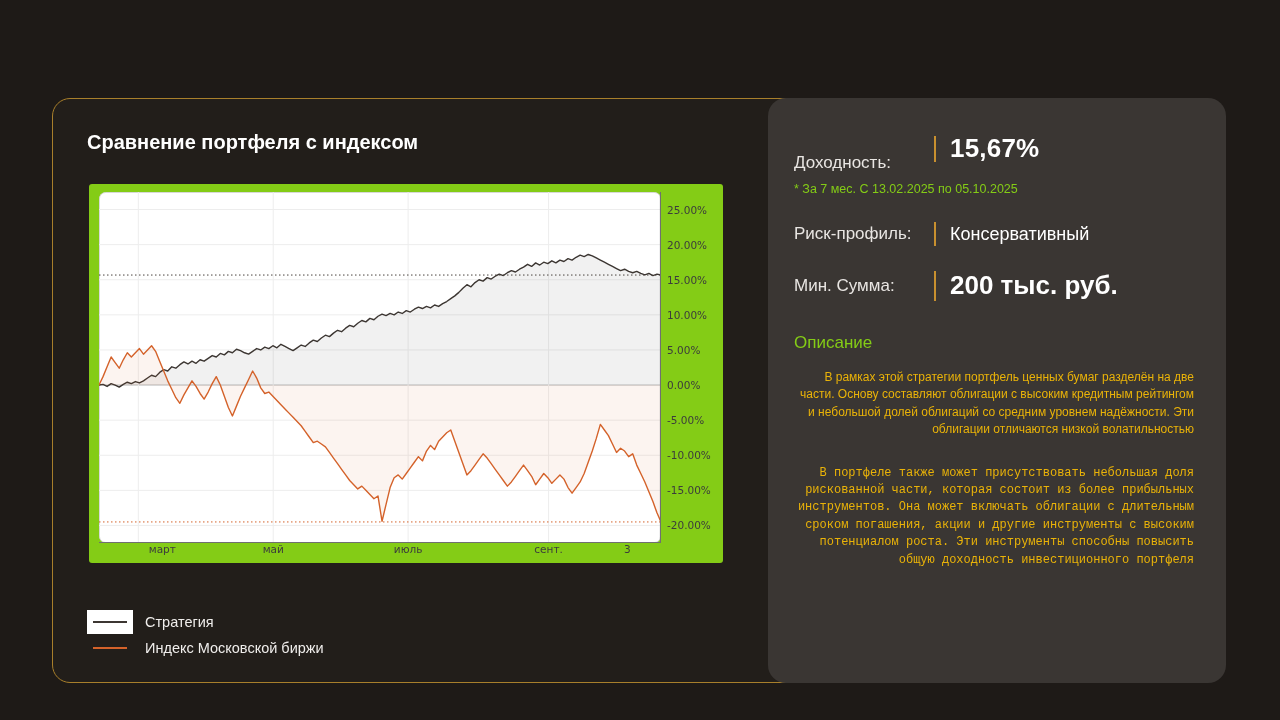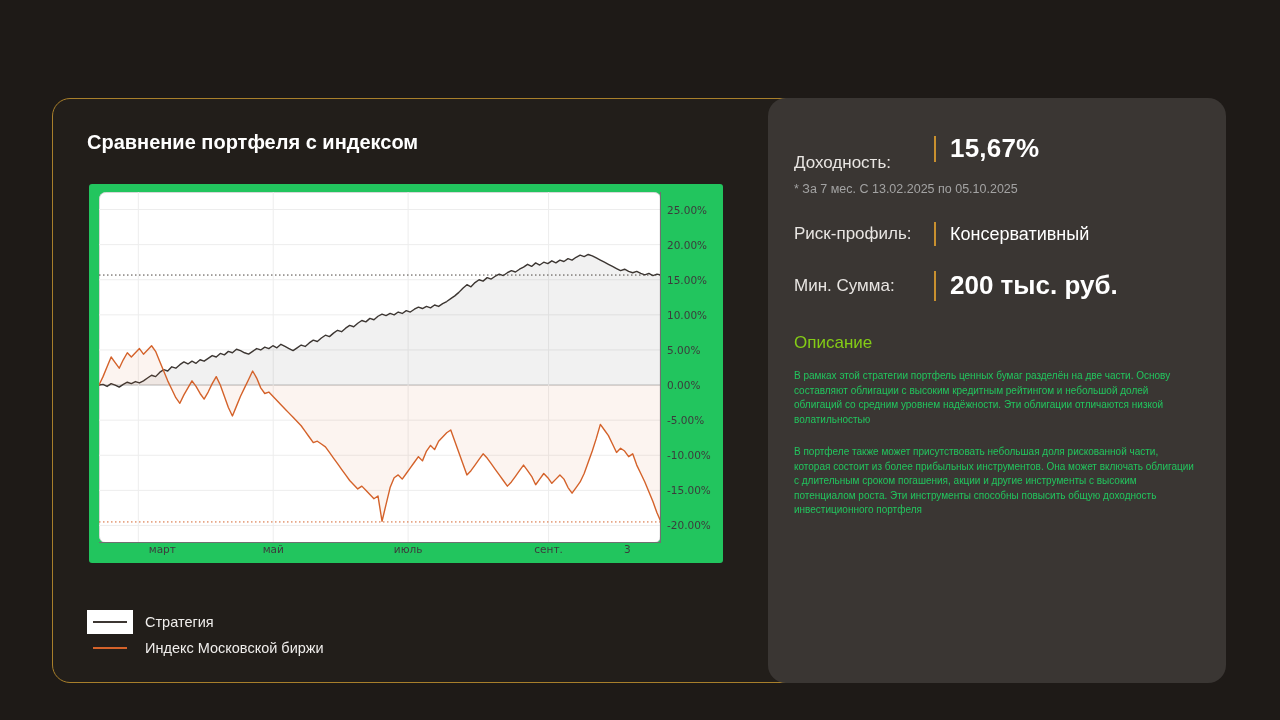--- a/index.html
+++ b/index.html
@@ -29,21 +29,21 @@
   }
   .chart-card-title {
     position:absolute; left:34px; top:32px;
     font-size:20px; font-weight:bold; color:#ffffff;
   }
 
   
   .chart-panel {
     position:absolute; left:36px; top:85px;
     width:634px; height:379px;
-    background:#22c55e;
+    background:#84cc16;
     border-radius:3px;
   }
   .plot-wrap { position:absolute; left:10px; top:8px; width:562px; height:351px; }
   .plot-svg { display:block; width:562px; height:351px; }
 
   .y-labels {
     position:absolute; left:570px; top:8px;
     width:60px; height:351px;
   }
   .y-lab {
@@ -88,38 +88,38 @@
   }
   .metric-row { display:flex; align-items:center; }
   .metric-label { font-size:17px; color:#e9e6e3; }
   .metric-bar { width:2px; background:#c8902f; margin:0 14px; }
   .metric-value { color:#ffffff; }
 
   .m1 .metric-label { width:126px;margin-top:29px; }
   .m1 .metric-bar { height:26px; }
   .m1 .metric-value { font-size:26px; font-weight:bold; letter-spacing:0.2px; }
 
-  .metric-note { font-size:12.5px; color:#a3a3a3; margin-top:9px; }
+  .metric-note { font-size:12.5px; color:#84cc16; margin-top:9px; }
 
   .m2 { margin-top:26px; }
   .m2 .metric-label { width:126px; }
   .m2 .metric-bar { height:24px; }
   .m2 .metric-value { font-size:18px; }
 
   .m3 { margin-top:24px; }
   .m3 .metric-label { width:126px; }
   .m3 .metric-bar { height:30px; }
   .m3 .metric-value { font-size:26px; font-weight:bold; }
 
   .desc-title { margin-top:32px; font-size:17px; color:#84cc16; }
   .desc-p {
-    margin-top:16px; font-size:10px; line-height:1.45;
-    color:#22c55e; max-width:400px;
-  }
-  .desc-p + .desc-p { margin-top:18px; }
+    margin-top:16px; font-size:12px; line-height:1.45;
+    color:#eab308; max-width:400px;text-align:right;
+  }
+  .desc-p + .desc-p { margin-top:26px;font-family:Liberation Mono, monospace; }
 </style>
 </head>
 <body>
 
 <div class="page">
 
 
   <div class="chart-card">
     <div class="chart-card-title">Сравнение портфеля с индексом</div>
 

